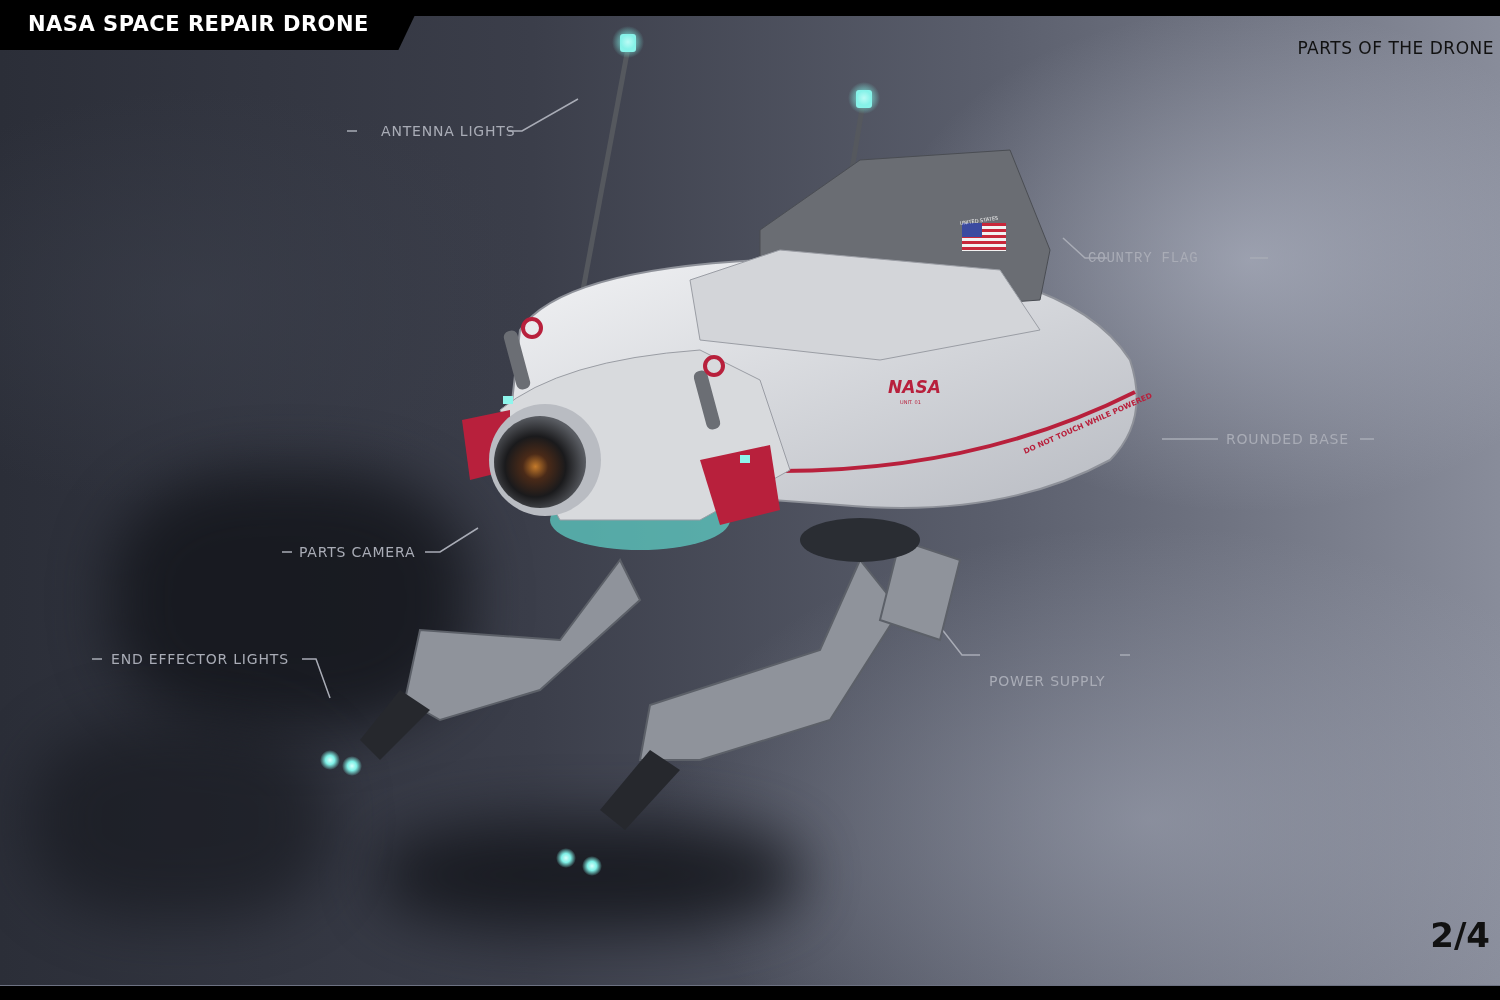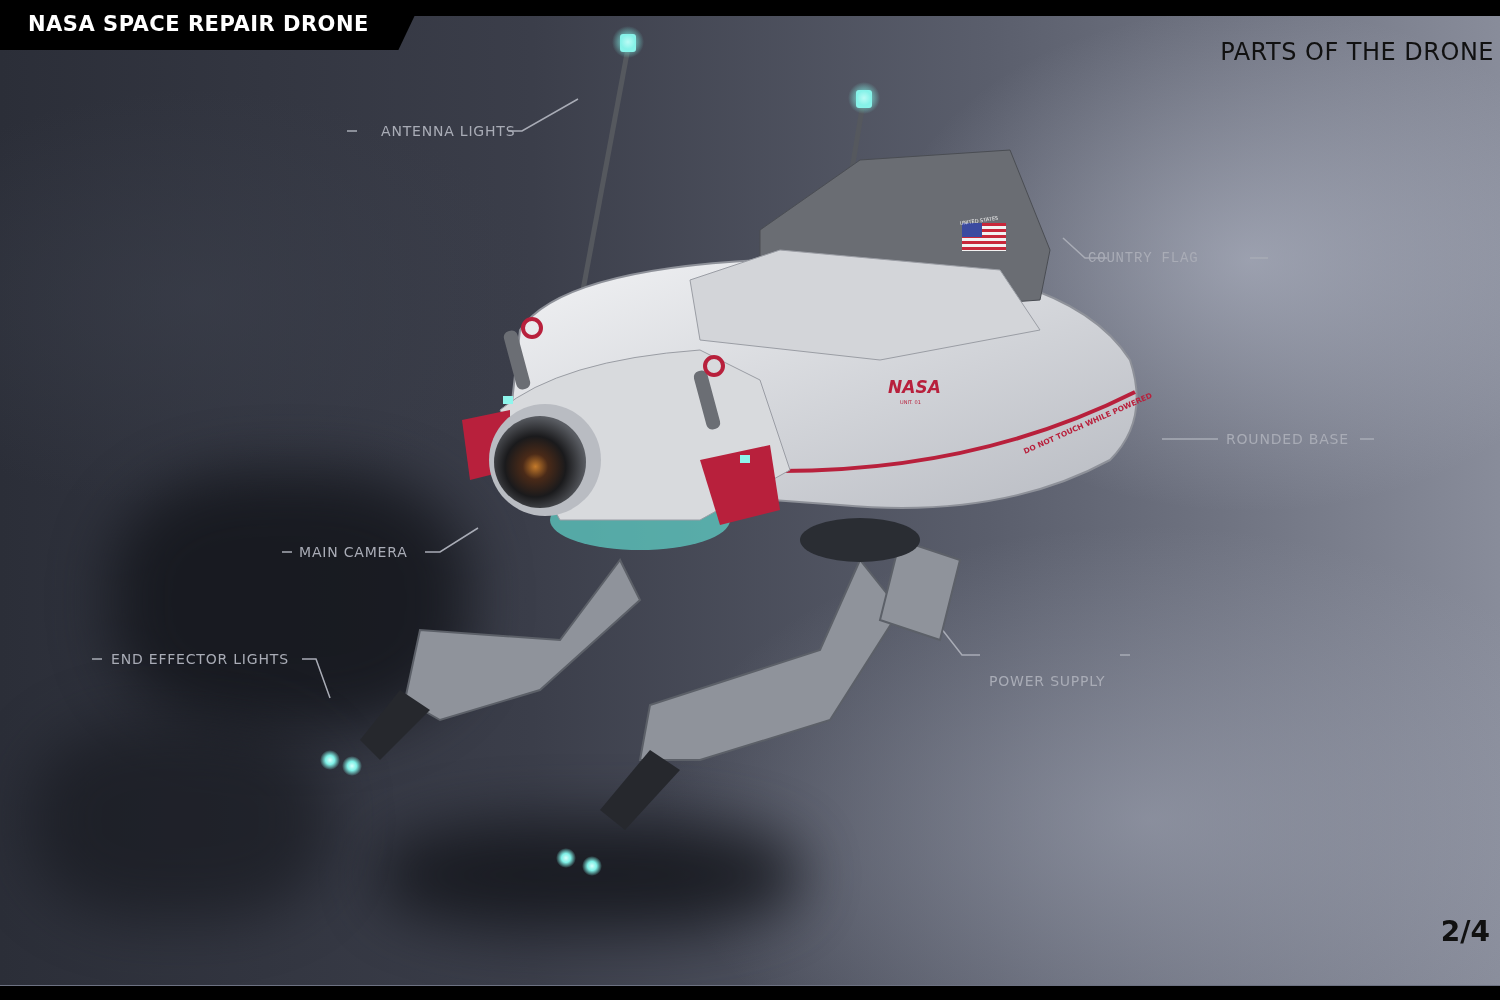--- a/index.html
+++ b/index.html
@@ -9,22 +9,22 @@
       radial-gradient(ellipse 520px 360px at 1250px 260px, rgba(190,195,210,0.55), rgba(0,0,0,0) 70%),
       radial-gradient(ellipse 700px 420px at 1150px 820px, rgba(165,170,185,0.55), rgba(0,0,0,0) 70%),
       radial-gradient(ellipse 500px 300px at 200px 300px, rgba(60,64,76,0.6), rgba(0,0,0,0) 70%),
       linear-gradient(90deg, #2b2e38 0%, #3b3e4a 35%, #5a5e6c 65%, #8a8e9c 100%);
     padding-left: 20px;
   }
   .top-bar { position:absolute; left:0; top:0; width:1500px; height:16px; background:#000; }
   .title-plate { position:absolute; left:0; top:0; width:415px; height:50px; background:#000;
     clip-path:polygon(0 0,100% 0,100% 30%,96% 100%,0 100%); }
   .title { position:absolute; left:28px; top:12px; color:#fff; font-weight:bold; font-size:21px; letter-spacing:0.5px; }
-  .heading { position:absolute; right:26px; top:38px; color:#111; font-size:24px; letter-spacing:0.5px; }
-  .page-num { position:absolute; right:30px; top:915px; color:#111; font-size:28px; font-weight:bold; }
+  .heading { position:absolute; right:26px; top:38px; color:#111; font-size:17px; letter-spacing:0.5px; }
+  .page-num { position:absolute; right:30px; top:915px; color:#111; font-size:34px; font-weight:bold; }
   .bottom-bar { position:absolute; left:0; top:985px; width:1500px; height:15px; background:#000; border-top:1px solid #6d7282; }
   .label { position:absolute; color:#a9acb6; font-size:14px; letter-spacing:0.8px; white-space:nowrap; }
   .shadow { position:absolute; background:#14161c; filter:blur(30px); opacity:0.85; border-radius:40%; }
   svg.drone { position:absolute; left:0; top:0; }
 </style>
 </head>
 <body>
 
 <div class="stage">
   <div class="shadow" style="left:110px;top:470px;width:360px;height:260px;"></div>
@@ -128,19 +128,19 @@
 
     <text x="888" y="393" font-family="DejaVu Sans, sans-serif" font-weight="bold" font-style="italic" font-size="17" fill="#b8203c">NASA</text>
     <text x="900" y="404" font-family="DejaVu Sans, sans-serif" font-size="5" fill="#b8203c">UNIT. 01</text>
     <text x="960" y="225" font-family="DejaVu Sans, sans-serif" font-size="5" fill="#f2f2f2" transform="rotate(-8 960 225)">UNITED STATES</text>
     <text x="1025" y="454" font-family="DejaVu Sans, sans-serif" font-weight="bold" font-size="7.5" fill="#b8203c" transform="rotate(-24 1025 454)">DO NOT TOUCH WHILE POWERED</text>
   </svg>
 
   <div class="label" style="left:361px;top:123px;margin-left:20px;">ANTENNA LIGHTS</div>
   <div class="label" style="left:1088px;top:250px;font-family:Liberation Mono, monospace;">COUNTRY FLAG</div>
   <div class="label" style="left:1226px;top:431px;">ROUNDED BASE</div>
-  <div class="label" style="left:299px;top:544px;">MAIN CAMERA</div>
+  <div class="label" style="left:299px;top:544px;">PARTS CAMERA</div>
   <div class="label" style="left:111px;top:651px;">END EFFECTOR LIGHTS</div>
   <div class="label" style="left:989px;top:673px;">POWER SUPPLY</div>
 
   <div class="page-num">2/4</div>
   <div class="bottom-bar"></div>
 </div>
 
 </body></html>

